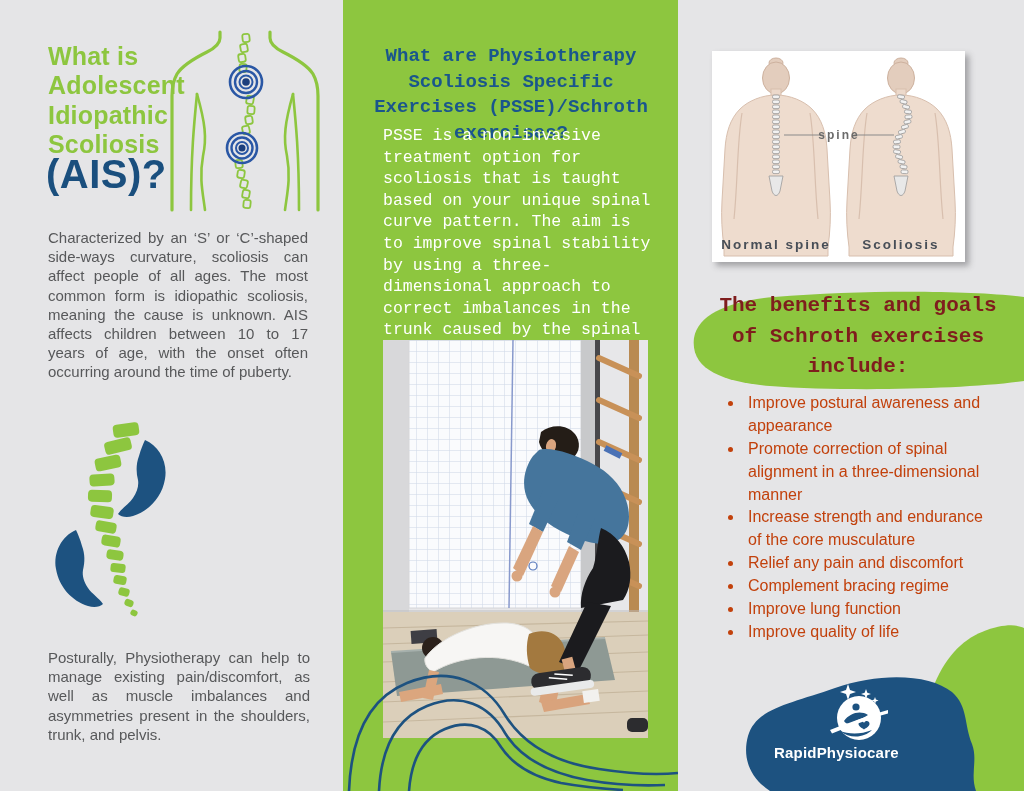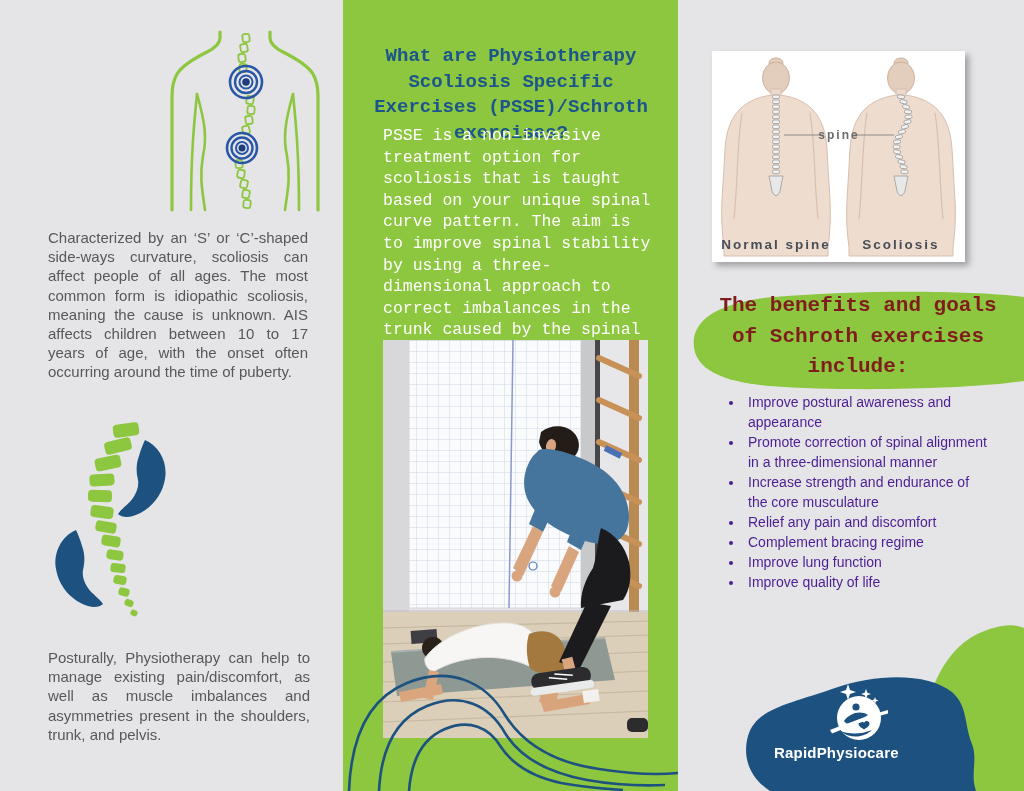--- a/index.html
+++ b/index.html
@@ -28,32 +28,34 @@
   .mid-para{left:40px;top:125px;width:272px;color:#ffffff;font-size:16.5px;line-height:1.31;}
   .photo{left:40px;top:340px;width:265px;height:398px;}
   .contours{left:0;top:635px;}
 
   
   .spine-card{left:34px;top:51px;width:253px;height:211px;background:#ffffff;
               box-shadow:4px 4px 6px rgba(80,80,85,.45);}
   .benefits-blob{left:0;top:288px;}
   .benefits-title{left:26px;top:300px;width:308px;height:74px;display:flex;align-items:center;justify-content:center;
                   text-align:center;font-size:21px;line-height:1.45;font-weight:bold;color:#7f1d1d;font-family:Liberation Mono, monospace;}
-  .bullets{left:40px;top:392px;width:272px;color:#4c1d95;font-size:14px;line-height:1.43;}
+  .bullets{left:40px;top:392px;width:272px;color:#c2410c;font-size:16px;line-height:1.43;}
   .bullets ul{margin:0;padding:0 0 0 26px;}
   .bullets li{padding-left:4px;}
   .logo-text{left:96px;top:744px;width:170px;text-align:left;color:#ffffff;
              font-size:15px;font-weight:bold;letter-spacing:.2px;}
 </style>
 </head>
 <body>
 
 <div class="page">
 
   <div class="panel panel-left">
+    <div class="abs title-green">What is Adolescent Idiopathic Scoliosis</div>
+    <div class="abs title-blue">(AIS)?</div>
 
     <svg class="abs body-fig" width="172" height="182" viewBox="0 0 172 182">
       <g fill="none" stroke="#8dc63f" stroke-width="3.2" stroke-linecap="round">
         <path d="M 60,2 L 60,8 C 60,14 55,18 47,22 C 33,29 22,36 17,44 C 13,51 12,58 12,66 L 12,180"></path>
         <path d="M 110,2 L 110,8 C 110,14 115,18 123,22 C 137,29 148,36 153,44 C 157,51 158,58 158,66 L 158,180"></path>
         <path d="M 37,64 C 34,94 31,124 31,180" stroke-width="2.6"></path>
         <path d="M 37,64 C 45,92 47,108 43,126 C 39,148 43,164 45,180" stroke-width="2.6"></path>
         <path d="M 133,64 C 136,94 139,124 139,180" stroke-width="2.6"></path>
         <path d="M 133,64 C 125,92 123,108 127,126 C 131,148 127,164 125,180" stroke-width="2.6"></path>
       </g>

